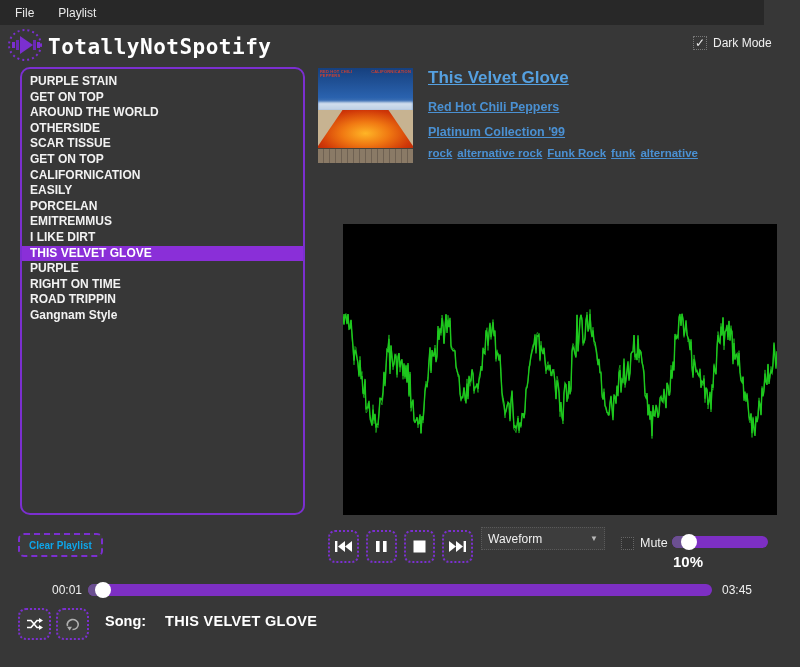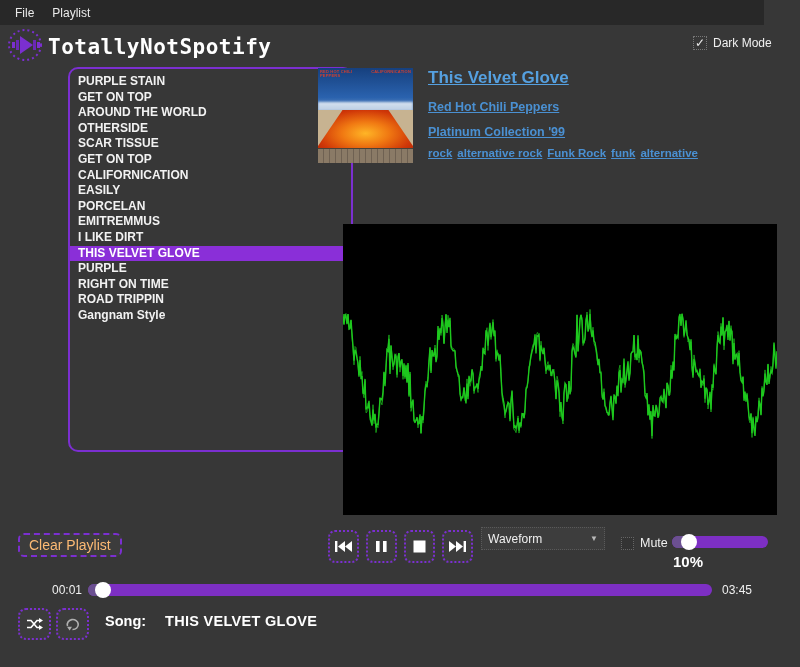--- a/index.html
+++ b/index.html
@@ -2,51 +2,51 @@
 <html><head>
 <meta charset="utf-8">
 <style>
   * { margin:0; padding:0; box-sizing:border-box; }
   body { background:#202020; font-family:"Liberation Sans", sans-serif; }
   .app {
     position:relative; width:800px; height:667px; background:#373737;
     overflow:hidden; color:#f0f0f0; font-family:"Liberation Sans", sans-serif;
   }
   
-  .menubar { position:absolute; top:0; left:0; width:764px; height:25px; background:#282828; display:flex; align-items:center; padding-left:15px; gap:18px; }
+  .menubar { position:absolute; top:0; left:0; width:764px; height:25px; background:#282828; display:flex; align-items:center; padding-left:15px; gap:24px; }
   .menu-item { font-size:12px; color:#eaeaea; cursor:default; }
   
   .logo { position:absolute; left:6px; top:27px; width:38px; height:36px; }
   .app-title { position:absolute; left:48px; top:35px; font-family:"DejaVu Sans Mono", monospace; font-weight:bold; font-size:21px; letter-spacing:0.5px; color:#ffffff; }
   .darkmode { position:absolute; left:693px; top:36px; display:flex; align-items:center; gap:6px; }
   .dm-check { width:14px; height:14px; border:1px dotted #777; color:#e8e8e8; font-size:12px; line-height:12px; text-align:center; background:transparent; }
   .dm-label { font-size:12px; color:#f0f0f0; }
   
-  .listbox { position:absolute; left:20px; top:67px; width:285px; height:385px; border:2px solid #7b2fd0; border-radius:10px; padding:5px 0; overflow:hidden; background:#373737;margin-left:48px; }
+  .listbox { position:absolute; left:20px; top:67px; width:285px; height:448px; border:2px solid #7b2fd0; border-radius:10px; padding:5px 0; overflow:hidden; background:#373737; }
   .pl-item { font-size:12px; font-weight:600; color:#f2f2f2; line-height:15.6px; padding-left:8px; white-space:nowrap; }
   .pl-item.selected { background:#8a2fd8; color:#ffffff; }
   
   .album { position:absolute; left:318px; top:68px; width:95px; height:95px; overflow:hidden; }
   .al-sky { position:absolute; left:0; top:0; width:100%; height:44%; background:linear-gradient(#16407e,#2a62ae 70%,#6c94c4); }
   .al-sky-text { position:absolute; top:2px; left:2px; right:2px; display:flex; justify-content:space-between; font-size:4px; line-height:4px; color:#d04030; font-weight:bold; letter-spacing:0.2px; }
   .al-clouds { position:absolute; left:0; top:36%; width:100%; height:9%; background:linear-gradient(#ffffffcc,#dfe8f0aa); filter:blur(1px); }
   .al-ground { position:absolute; left:0; top:44%; width:100%; height:41%; background:#c7b391; }
   .al-pool { position:absolute; left:0; top:44%; width:100%; height:41%; clip-path:polygon(26% 0, 74% 0, 102% 100%, -2% 100%); background:radial-gradient(ellipse at 50% 60%, #ffb526 0%, #f07812 35%, #d03808 70%, #a81e04 100%); }
   .al-deck { position:absolute; left:0; top:84%; width:100%; height:16%; background:repeating-linear-gradient(90deg, #8a7a66 0 5px, #6f6152 5px 6px); border-top:1px solid #4a4238; }
   
   .info { position:absolute; left:428px; top:68px; width:290px; }
   .info a { text-decoration:underline; cursor:pointer; }
   .song-title-link { display:inline-block; font-size:17px; font-weight:700; color:#55a0e0; margin-bottom:9px; }
   .artist-link, .album-link { display:inline-block; font-size:12.5px; font-weight:700; color:#4a90d2; margin-bottom:8px; }
   .tags { font-size:11.5px; font-weight:700; color:#4a90d2; display:flex; flex-wrap:wrap; gap:0 5px; }
   .tags a { color:#4a90d2; }
   
   .wave-panel { position:absolute; left:343px; top:224px; width:434px; height:291px; background:#000000; }
   
-  .clear-btn { position:absolute; left:18px; top:533px; height:24px; padding:0 9px; background:#3c3c3c; color:#fdba74; font-size:14px; font-weight:400; border:2px dashed #7b2fd0; border-radius:6px; display:flex; align-items:center; font-family:"Liberation Sans",sans-serif; }
+  .clear-btn { position:absolute; left:18px; top:533px; height:24px; padding:0 9px; background:#3c3c3c; color:#0ea5e9; font-size:10px; font-weight:700; border:2px dashed #7b2fd0; border-radius:6px; display:flex; align-items:center; font-family:"Liberation Sans",sans-serif; }
   
   .t-btn { position:absolute; top:530px; width:31px; height:33px; background:#3c3c3c; border:2px dotted #7b2fd0; border-radius:7px; display:flex; align-items:center; justify-content:center; }
   .t-btn svg { display:block; }
   
   .dropdown { position:absolute; left:481px; top:527px; width:124px; height:23px; background:#3d3d3d; border:1px dotted #5a5a5a; display:flex; align-items:center; padding:0 6px; }
   .dd-value { font-size:12px; color:#f0f0f0; flex:1; }
   .dd-arrow { font-size:8px; color:#b8b8b8; }
   
   .mute-box { position:absolute; left:621px; top:537px; width:13px; height:13px; border:1px dotted #666; background:#333; }
   .mute-label { position:absolute; left:640px; top:536px; font-size:12.5px; color:#f0f0f0; }

